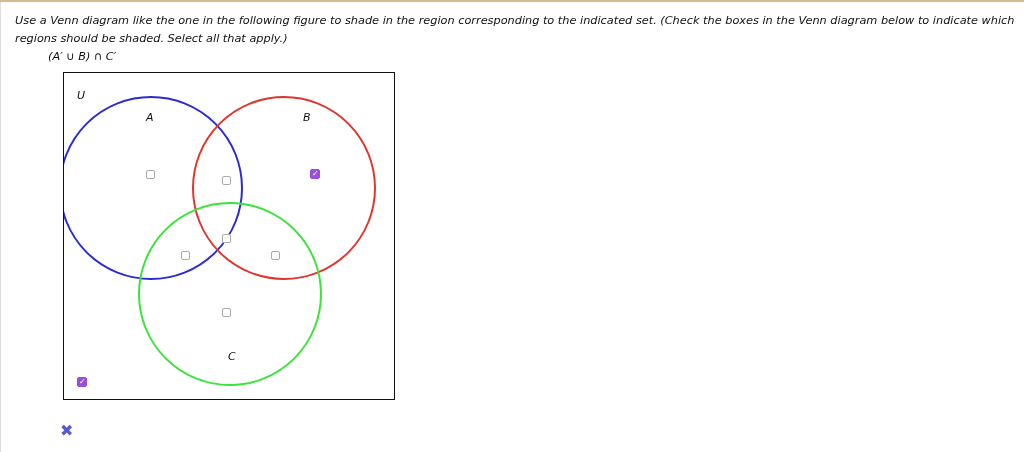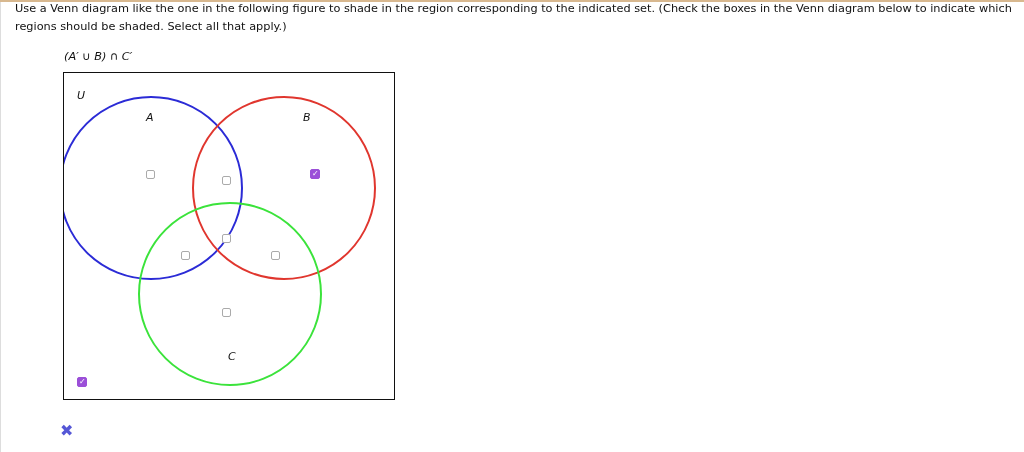--- a/index.html
+++ b/index.html
@@ -1,21 +1,21 @@
 <!DOCTYPE html>
 <html><head>
 <meta charset="utf-8">
 <style>
   html, body { margin:0; padding:0; background:#fff; }
   body { width:1024px; height:452px; position:relative; overflow:hidden;
          font-family:"DejaVu Sans", "Liberation Sans", sans-serif; color:#111; }
   .topbar { position:absolute; left:0; top:0; width:1024px; height:2px; background:#d8b88f; }
   .leftrule { position:absolute; left:0; top:2px; width:1px; height:450px; background:#ddd; }
-  .question { position:absolute; left:15px; top:0; width:1000px; font-size:11.3px; line-height:18px; }
-  .expr { position:absolute; left:64px; top:50px; font-size:11.3px; font-style:italic; }
+  .question { position:absolute; left:15px; top:12px; width:1000px; font-size:11.3px; line-height:18px;font-style:italic; }
+  .expr { position:absolute; left:48px; top:50px; font-size:11.3px; font-style:italic; }
   .venn-box { position:absolute; left:63px; top:72px; width:332px; height:328px;
               border:1px solid #111; box-sizing:border-box; }
   .venn-box svg { position:absolute; left:0; top:0; }
   .lbl { position:absolute; font-size:11px; font-style:italic; }
   .cb { position:absolute; width:9px; height:9px; border:1px solid #aaa; border-radius:2px;
         background:#fff; box-sizing:border-box; cursor:pointer; }
   .cb.checked { background:#9b4fd8; border-color:#9b4fd8; width:10px; height:10px; }
   .cb.checked::after { content:"✓"; color:#fff; font-size:8px; position:absolute; left:1px; top:-1px; font-weight:bold; }
   .xmark { position:absolute; left:60px; top:421px; font-size:16px; font-weight:bold; color:#5557d6; }
 </style>

